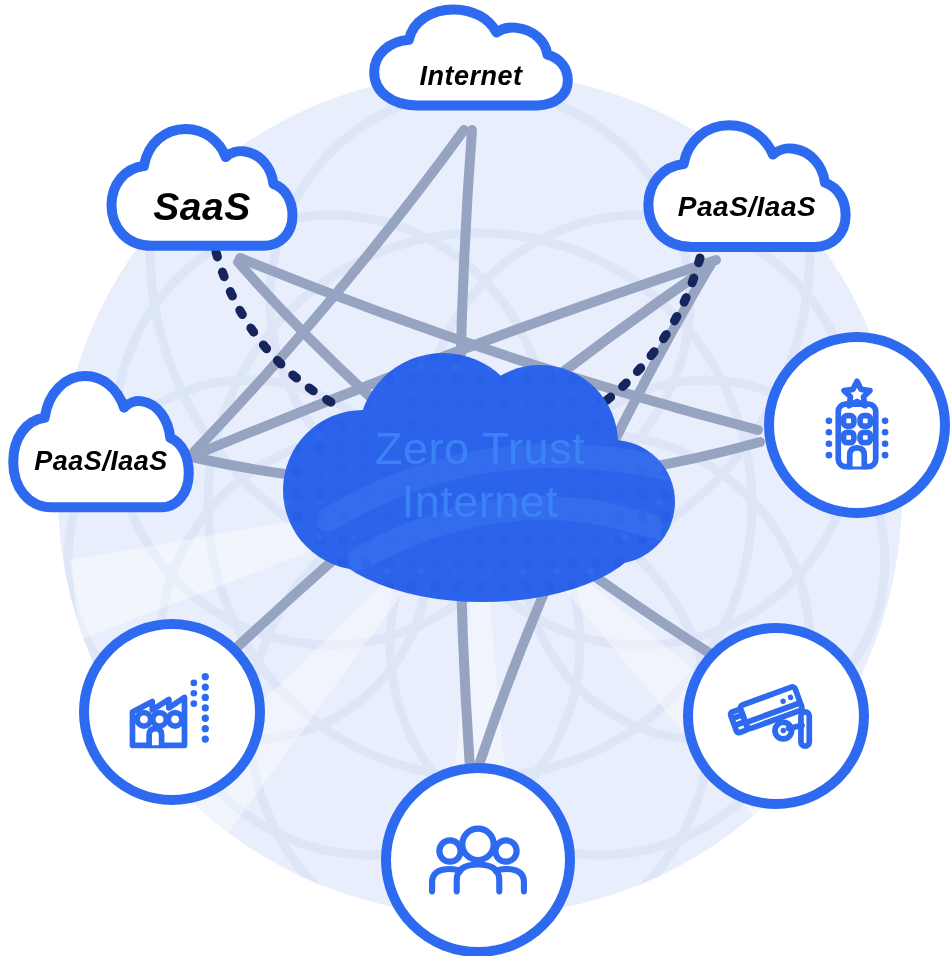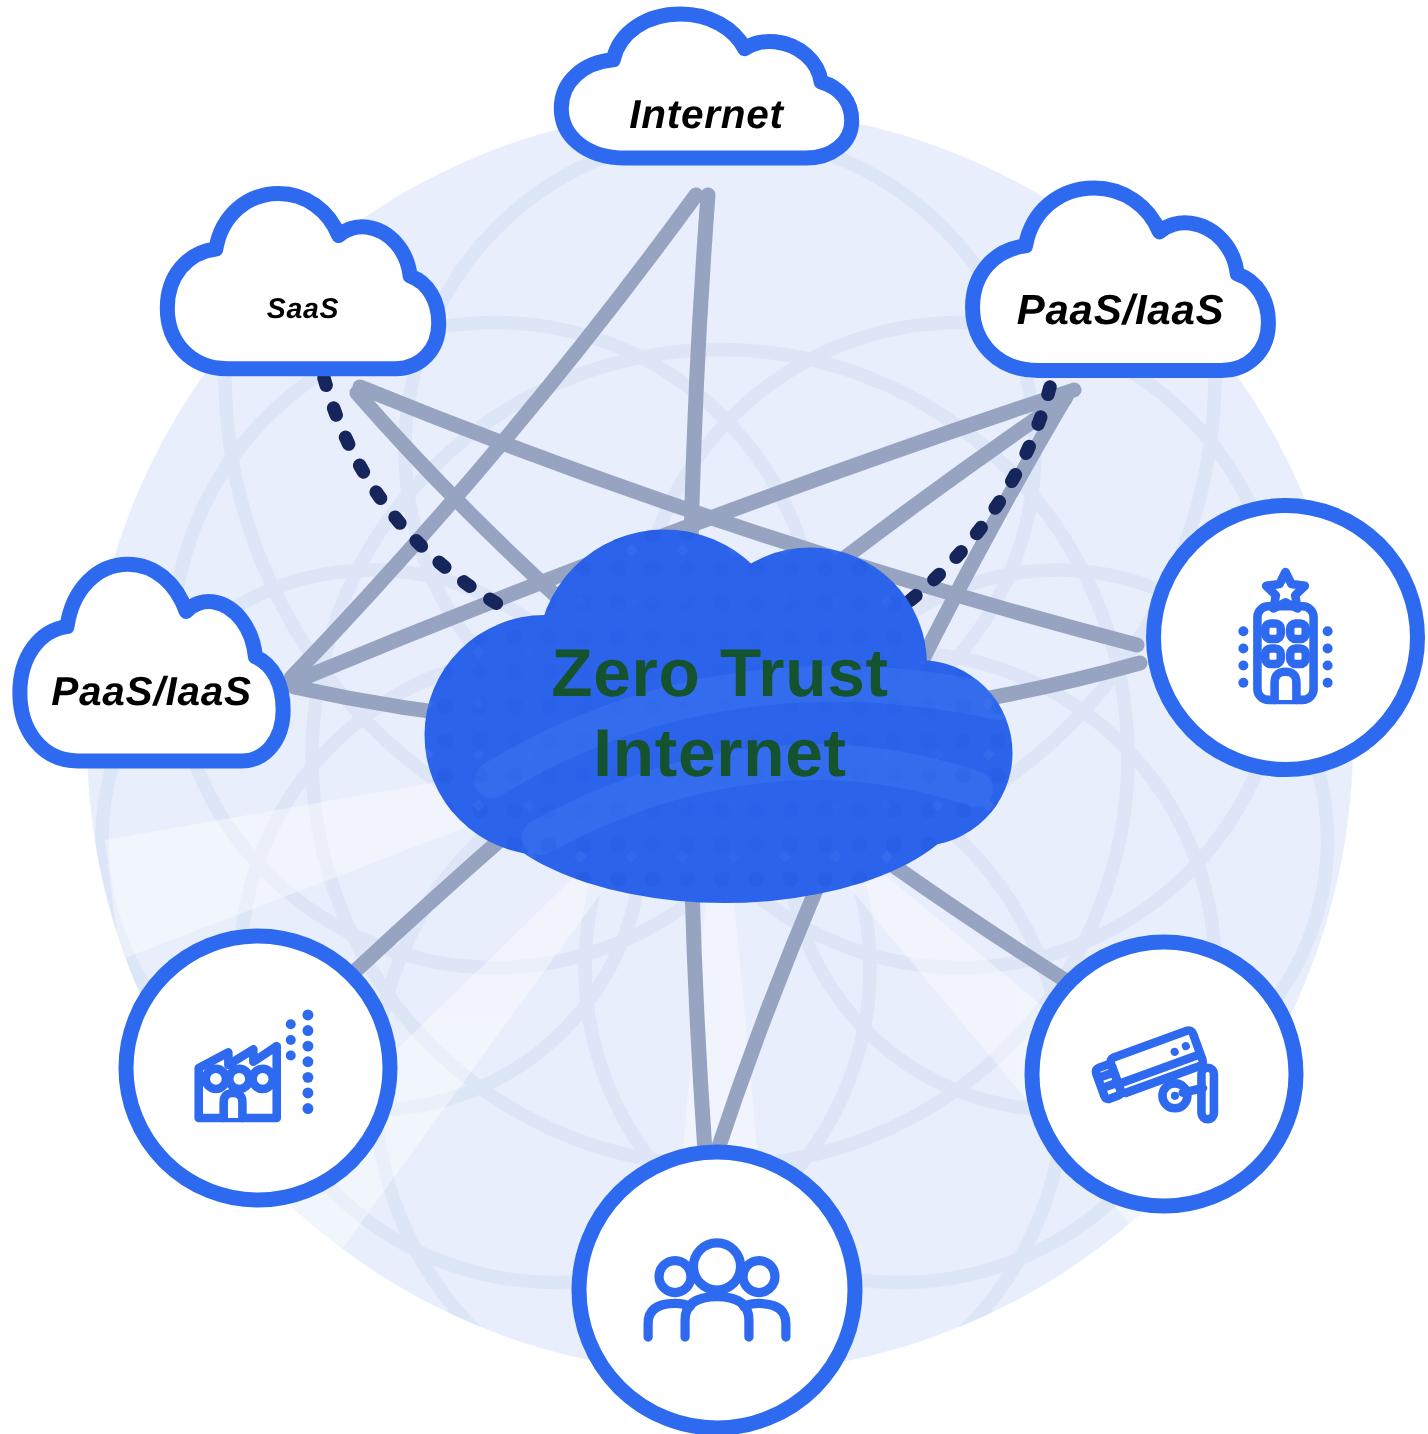--- a/index.html
+++ b/index.html
@@ -10,33 +10,33 @@
   .layer{position:absolute;left:0;top:0;width:952px;height:956px;}
   .cloud-node{position:absolute;}
   .cloud-node svg{position:absolute;left:0;top:0;width:100%;height:100%;overflow:visible;}
   .cloud-label{
     position:absolute;left:0;top:0;width:100%;height:100%;
     display:flex;align-items:center;justify-content:center;
     padding-top:14%;box-sizing:border-box;
     color:#000000;font-weight:bold;letter-spacing:.5px;font-style:italic;
   }
   #cloud-internet .cloud-label{font-size:27px;}
-  #cloud-saas .cloud-label{font-size:19px;}
+  #cloud-saas .cloud-label{font-size:39px;}
   #cloud-paas-right .cloud-label{font-size:28px;}
   #cloud-paas-left .cloud-label{font-size:27px;}
   .circle-node{
     position:absolute;border:10px solid #2E6AF0;background:#ffffff;
     border-radius:50%;box-sizing:border-box;
     display:flex;align-items:center;justify-content:center;
   }
   #center-cloud{position:absolute;left:268px;top:350px;width:424px;height:258px;}
   #center-cloud svg{position:absolute;left:0;top:0;width:100%;height:100%;}
   #center-text{
     position:absolute;left:30px;top:72px;width:364px;
-    text-align:center;color:#14532d;font-weight:bold;
+    text-align:center;color:#3b82f6;font-weight:normal;
     font-size:45px;line-height:1.18;letter-spacing:.5px;
   }
 </style>
 </head>
 <body>
 
 <div id="canvas">
 
   <svg class="layer" viewBox="0 0 952 956">
     <defs>

